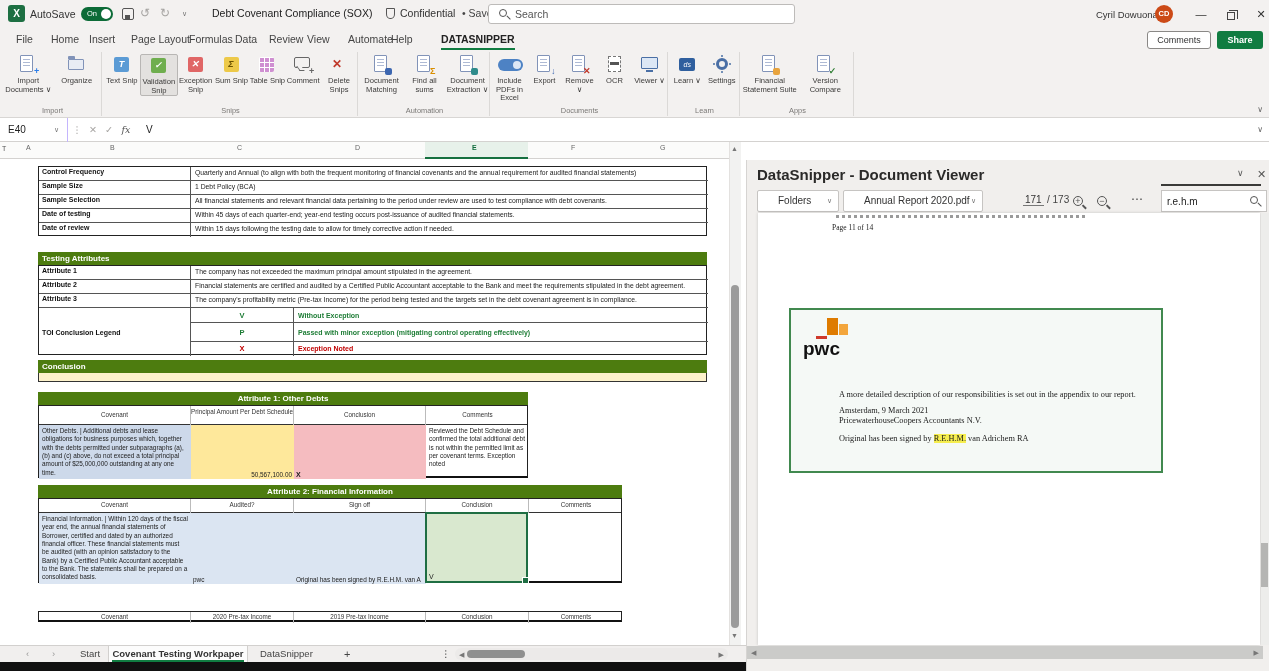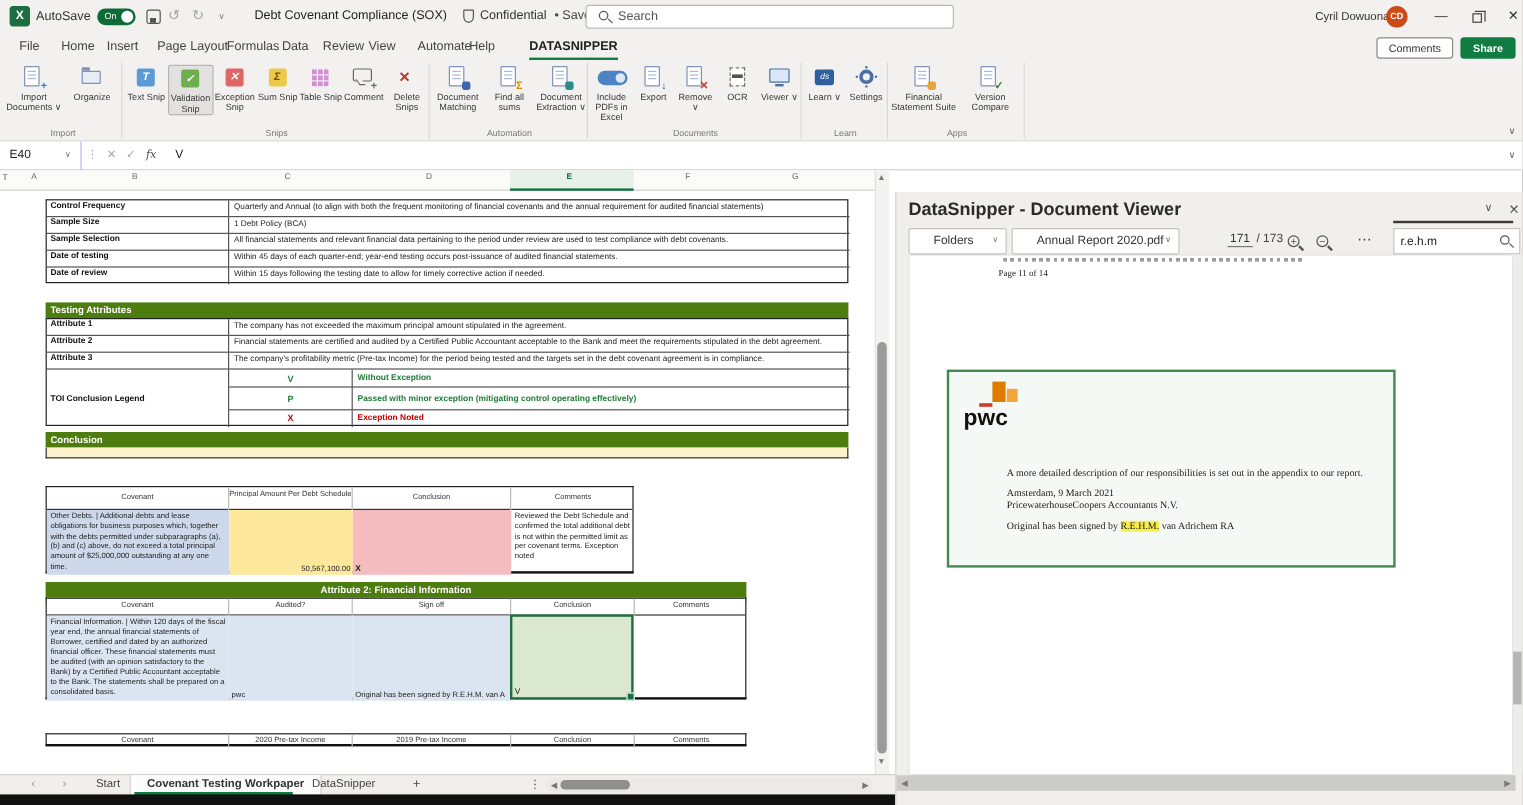--- a/index.html
+++ b/index.html
@@ -103,21 +103,21 @@
   .bottom-txt{position:absolute;left:2px;bottom:1px;font-size:6.4px;color:#222;white-space:nowrap}
   #selcell{position:absolute;background:#d9e8cf;border:2px solid #1f6e43}
   #selcell::after{content:"";position:absolute;right:-3px;bottom:-3px;width:5px;height:5px;background:#1f6e43;border:1px solid #fff}
   
   #sheet-vscroll{position:absolute;left:729px;top:142px;width:12px;height:503px;background:#f2f2f1;border-left:1px solid #e3e1df}
   #sheet-vthumb{position:absolute;left:731px;top:285px;width:8px;height:343px;background:#9b9b9b;border-radius:4px}
   .arr{position:absolute;font-size:7px;color:#777}
   
   #tabbar{position:absolute;left:0;top:645px;width:747px;height:17px;background:#f1efee;border-top:1px solid #d2d0ce}
   .stab{position:absolute;top:2px;font-size:9.5px;color:#444}
-  #active-tab{position:absolute;left:108px;top:0;width:160px;height:17px;background:#fcfcfc;border-left:1px solid #d2d0ce;border-right:1px solid #d2d0ce;text-align:center;font-size:9.5px;font-weight:bold;color:#333;line-height:15px}
+  #active-tab{position:absolute;left:108px;top:0;width:140px;height:17px;background:#fcfcfc;border-left:1px solid #d2d0ce;border-right:1px solid #d2d0ce;text-align:center;font-size:9.5px;font-weight:bold;color:#333;line-height:15px}
   #active-tab-bar{position:absolute;left:112px;top:14px;width:132px;height:2.5px;background:#107c41}
   #tab-hscroll{position:absolute;left:455px;top:2px;width:273px;height:12px;background:#eceae9;border-radius:6px}
   #tab-hthumb{position:absolute;left:467px;top:4px;width:58px;height:8px;background:#8f8f8f;border-radius:4px}
   #blackbar{position:absolute;left:0;top:662px;width:747px;height:9px;background:#111}
   
   #panel{position:absolute;left:746px;top:160px;width:523px;height:511px;background:#f1efed;border-left:1px solid #d6d4d2}
   #panel-title{position:absolute;left:10px;top:6px;font-size:15px;color:#2b2a29;font-weight:600}
   .ptbtn{position:absolute;top:8px;font-size:11px;color:#555}
   #search-topline{position:absolute;left:414px;top:24px;width:100px;height:2px;background:#3a3a38}
   .pselect{position:absolute;top:30px;height:22px;background:#fff;border:1px solid #c6c4c2;border-radius:2px;font-size:10px;color:#333;line-height:20px;padding-left:20px}
@@ -443,20 +443,21 @@
       <div class="cell legend-desc bline" style="left: 255px; top: 42px; width: 414px; height: 15px; line-height: 15px; color: rgb(30, 125, 54);">Without Exception</div>
       <div class="cell legend-sym bline" style="left: 152px; top: 57px; width: 103px; height: 19px; border-right: 1px solid rgb(85, 85, 85); line-height: 19px; color: rgb(30, 125, 54);">P</div>
       <div class="cell legend-desc bline" style="left: 255px; top: 57px; width: 414px; height: 19px; line-height: 19px; color: rgb(30, 125, 54);">Passed with minor exception (mitigating control operating effectively)</div>
       <div class="cell legend-sym" style="left: 152px; top: 76px; width: 103px; height: 14px; border-right: 1px solid rgb(85, 85, 85); line-height: 14px; color: rgb(192, 0, 0);">X</div>
       <div class="cell legend-desc" style="left: 255px; top: 76px; width: 414px; height: 14px; line-height: 14px; color: rgb(192, 0, 0);">Exception Noted</div>
     </div>
 
   <div class="navyhdr" style="left:38px;top:360px;width:669px;height:13px">Conclusion</div>
   <div id="concl-row" style="left:38px;top:373px;width:669px;height:9px"></div>
 
+  <div class="navyhdr center" style="left:38px;top:392px;width:490px;height:13px">Attribute 1: Other Debts</div>
   <div class="attr-table" style="left:38px;top:405px;width:490px;height:73px">
     <div class="ahdr-row" style="top:0;height:19px">
       <div class="ahdr" style="left:0;top:0;width:152px;height:19px;padding-top:5px">Covenant</div>
       <div class="ahdr" style="left:152px;top:0;width:103px;height:19px">Principal Amount Per Debt Schedule</div>
       <div class="ahdr" style="left:255px;top:0;width:132px;height:19px;padding-top:5px">Conclusion</div>
       <div class="ahdr" style="left:387px;top:0;width:103px;height:19px;padding-top:5px;border-right:none">Comments</div>
     </div>
     <div class="cell smalltxt" style="left:0;top:19px;width:152px;height:54px;background:#cdd9ea">Other Debts. | Additional debts and lease obligations for business purposes which, together with the debts permitted under subparagraphs (a), (b) and (c) above, do not exceed a total principal amount of $25,000,000 outstanding at any one time.</div>
     <div class="cell" style="left:152px;top:19px;width:103px;height:54px;background:#fee89b">
       <span class="bottom-txt" style="left:auto;right:2px">50,567,100.00</span>

